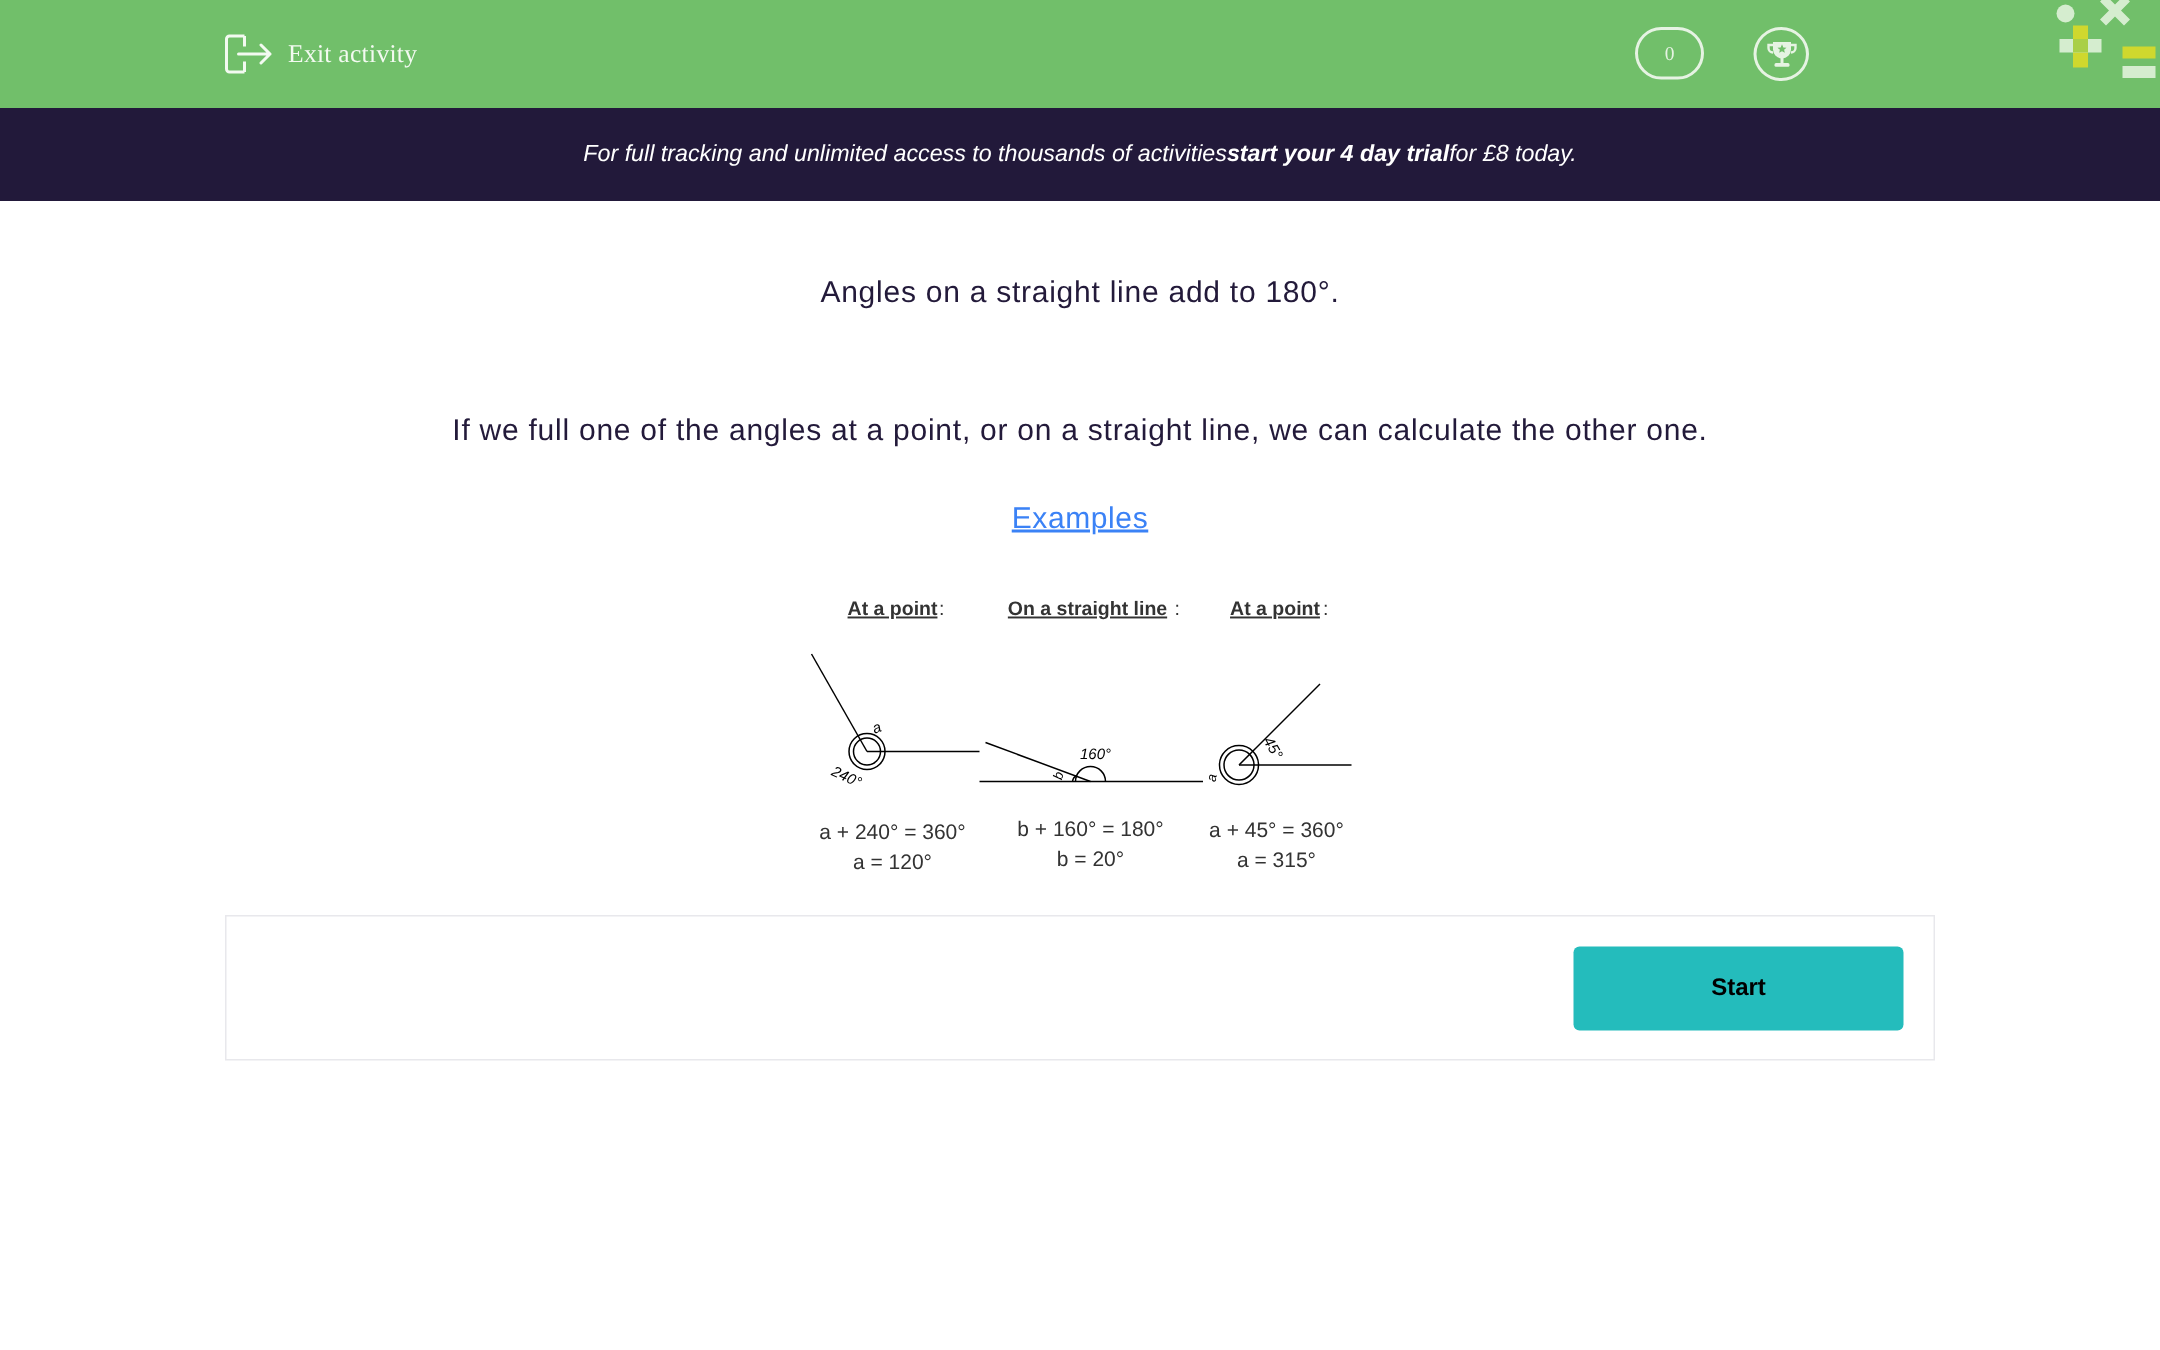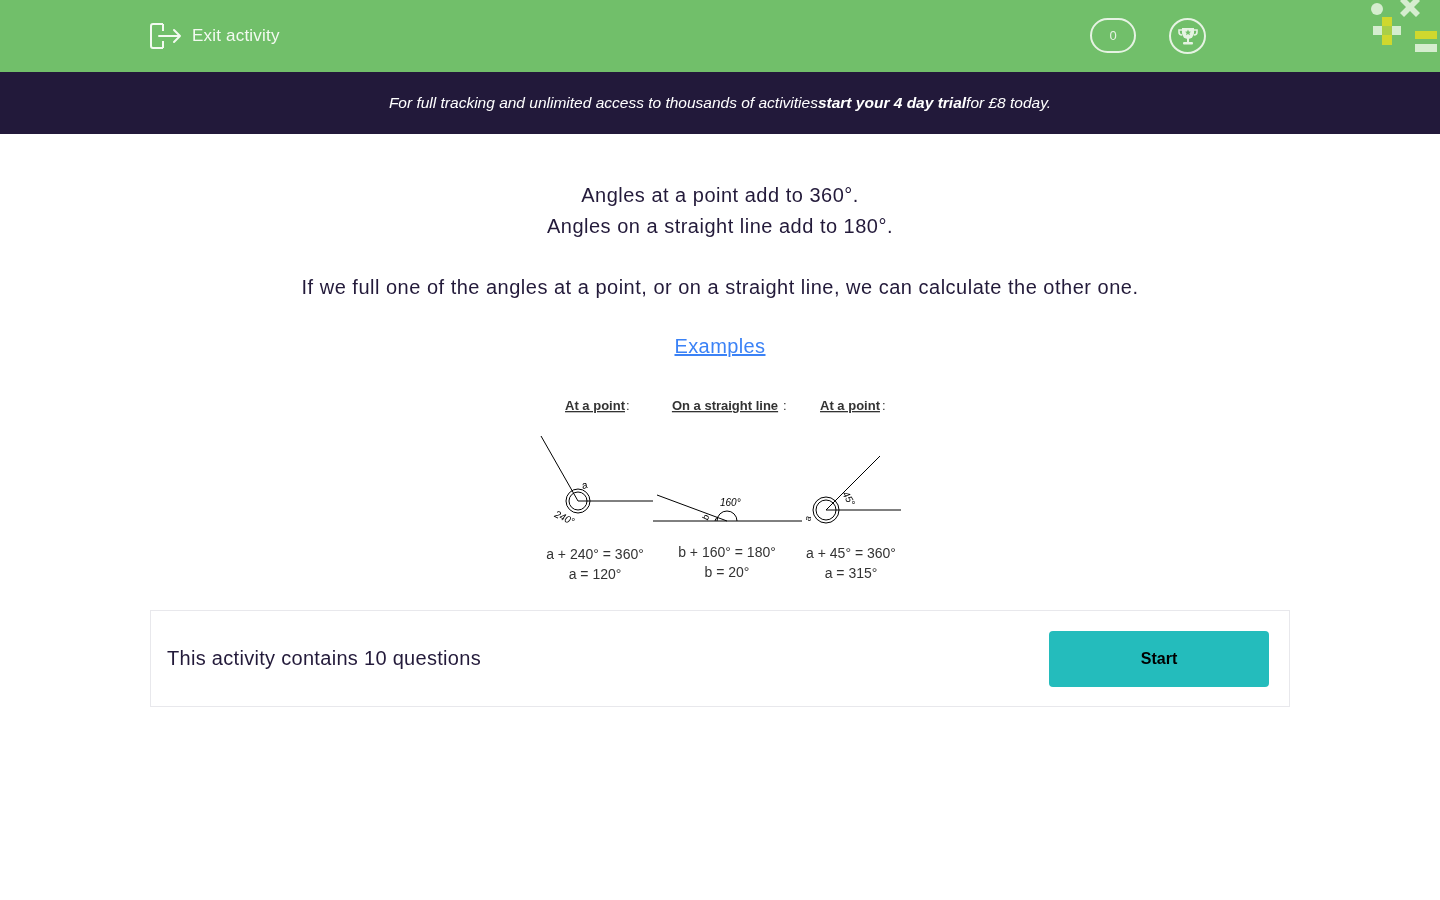--- a/index.html
+++ b/index.html
@@ -1,19 +1,19 @@
 <!DOCTYPE html>
 <html><head>
   <meta charset="utf-8">
   <style>
     * { box-sizing: border-box; margin: 0; padding: 0; }
     html, body { width: 1440px; height: 900px; background: #ffffff; overflow: hidden; }
     body { font-family: "Liberation Sans", "DejaVu Sans", sans-serif; color: #231a3a; position: relative; }
 
-    .topbar { position: absolute; left: 0; top: 0; width: 1440px; height: 72px; background: #71bf6a; }
+    .topbar { position: absolute; left: 0; top: 0; width: 1440px; height: 72px; background: #71bf6a; font-family: Liberation Serif, serif; }
     .exit { position: absolute; left: 149px; top: 21px; height: 30px; display: flex; align-items: center; cursor: pointer; }
     .exit svg { width: 34px; height: 30px; }
     .exit-label { color: #f3faf1; font-size: 17px; margin-left: 9px; letter-spacing: 0.2px; }
     .title { position: absolute; left: 387px; top: 23px; color: #f3faf1; font-size: 20px; letter-spacing: 0.3px; white-space: nowrap; }
     .score { position: absolute; left: 1090px; top: 18px; width: 46px; height: 35px; border: 2px solid #e6f3e3; border-radius: 18px; color: #e6f3e3; font-size: 13px; display: flex; align-items: center; justify-content: center; }
     .trophy { position: absolute; left: 1169px; top: 18px; width: 37px; height: 36px; border: 2px solid #e6f3e3; border-radius: 50%; display: flex; align-items: center; justify-content: center; cursor: pointer; }
     .logo { position: absolute; left: 1366px; top: 0; width: 74px; height: 60px; }
 
     .promo { position: absolute; left: 0; top: 72px; width: 1440px; height: 62px; background: #22193a; display: flex; align-items: center; justify-content: center; color: #ffffff; font-size: 15.5px; white-space: nowrap; font-style: italic; }
     .promo b { font-weight: bold; cursor: pointer; }
@@ -67,21 +67,20 @@
   </svg>
 </div>
 
 <div class="promo">
   <span>For full tracking and unlimited access to thousands of activities </span>
   <b>start your 4 day trial</b>
   <span> for £8 today.</span>
 </div>
 
 <div class="intro">
-  <div class="line">Angles at a point add to 360°.</div>
   <div class="line">Angles on a straight line add to 180°.</div>
 </div>
 
 <div class="desc">If we full one of the angles at a point, or on a straight line, we can calculate the other one.</div>
 
 <div class="examples-heading">Examples</div>
 
 <div class="diagram">
   <svg viewBox="0 0 390 200" font-family="Liberation Sans, sans-serif">
 
@@ -128,15 +127,14 @@
       <text x="65" y="189">a = 120°</text>
       <text x="197" y="167">b + 160° = 180°</text>
       <text x="197" y="187">b = 20°</text>
       <text x="321" y="168">a + 45° = 360°</text>
       <text x="321" y="188">a = 315°</text>
     </g>
   </svg>
 </div>
 
 <div class="card">
-  <div class="card-text">This activity contains 10 questions</div>
   <button class="start">Start</button>
 </div>
 
 </body></html>

